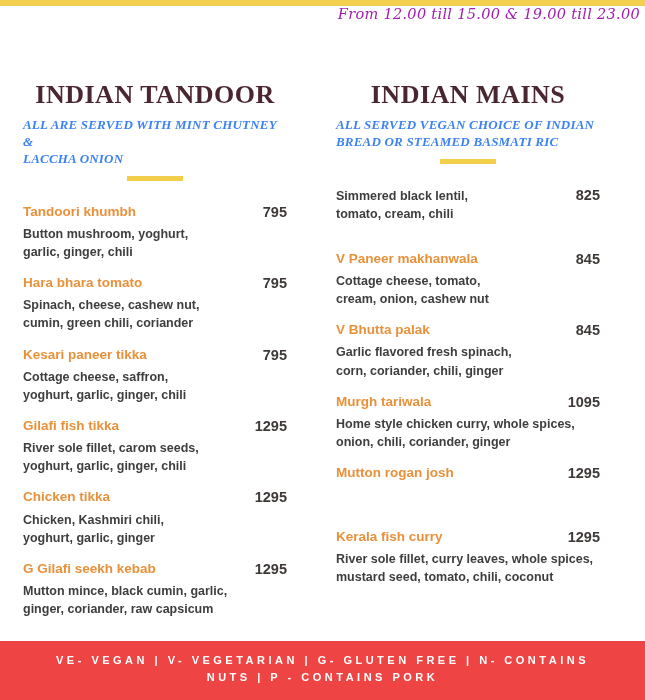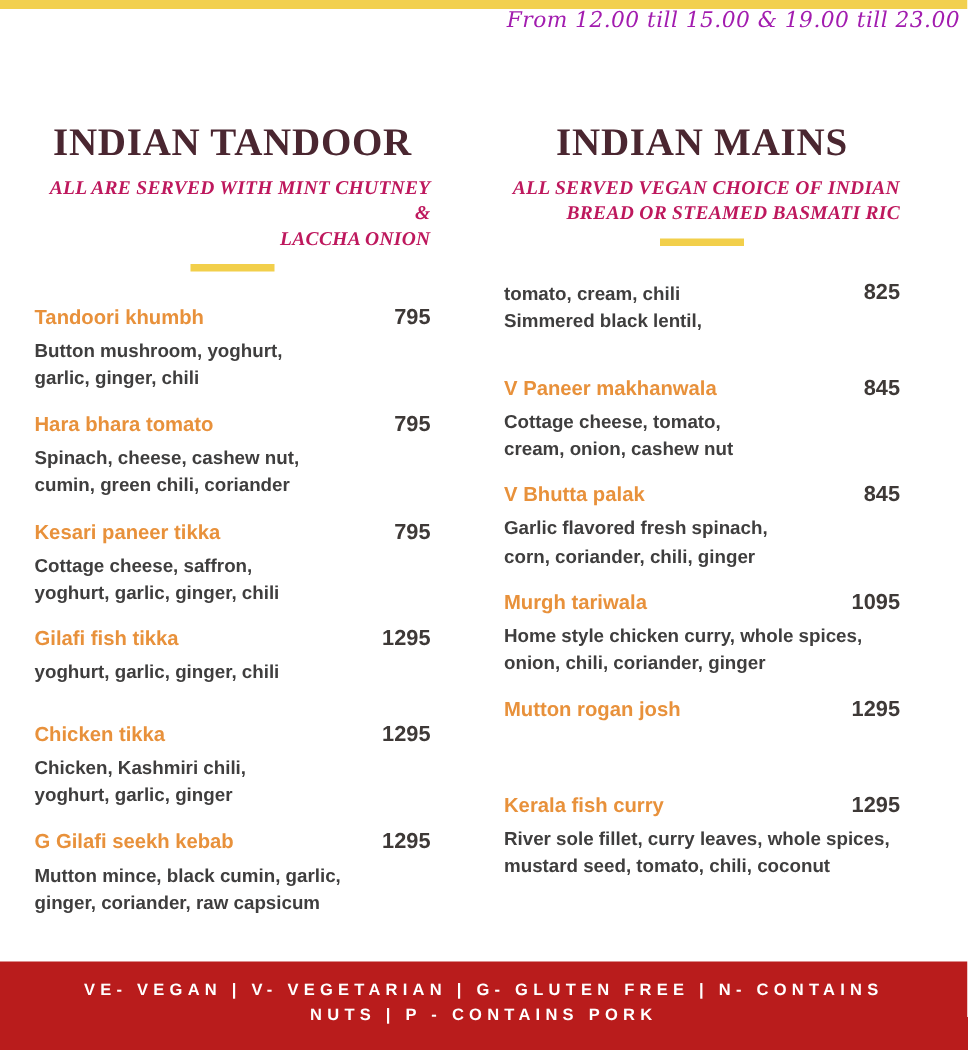--- a/index.html
+++ b/index.html
@@ -35,27 +35,27 @@
     margin: 0;
     text-align: center;
     font-family: "Liberation Serif", serif;
     font-weight: bold;
     font-size: 26px;
     letter-spacing: 0.5px;
     color: #4A2630;
   }
   .section-subtitle {
     margin-top: 7px;
-    text-align: right;
+    text-align: left;
     font-family: "Liberation Serif", serif;
     font-style: italic;
     font-weight: bold;
     font-size: 13px;
     line-height: 1.3;
-    color: #be185d;
+    color: #3b82f6;
     letter-spacing: 0.2px;
   }
   .rule {
     width: 56px; height: 5px;
     background: #F2CF4B;
     margin: 8px auto 0 auto;
   }
   .items { margin-top: 23px; }
   .menu-item {
     position: relative;
@@ -80,21 +80,21 @@
     font-weight: bold;
     font-size: 12.5px;
     line-height: 1.45;
     color: #3F3E3E;
     white-space: nowrap;
   }
   .footer {
     position: absolute;
     left: 0; right: 0; bottom: 0;
     height: 59px;
-    background: #b91c1c;
+    background: #ef4444;
     color: #ffffff;
     font-weight: bold;
     font-size: 11px;
     letter-spacing: 3.5px;
     line-height: 16.5px;
     text-align: center;
     padding-top: 11px;
   }
 </style>
 </head>
@@ -138,20 +138,21 @@
           <div class="item-price">795</div>
           <div class="item-desc">
             <div>Cottage cheese, saffron,</div>
             <div>yoghurt, garlic, ginger, chili</div>
           </div>
         </div>
         <div class="menu-item">
           <div class="item-name">Gilafi fish tikka</div>
           <div class="item-price">1295</div>
           <div class="item-desc">
+            <div>River sole fillet, carom seeds,</div>
             <div>yoghurt, garlic, ginger, chili</div>
           </div>
         </div>
         <div class="menu-item">
           <div class="item-name">Chicken tikka</div>
           <div class="item-price">1295</div>
           <div class="item-desc">
             <div>Chicken, Kashmiri chili,</div>
             <div>yoghurt, garlic, ginger</div>
           </div>
@@ -172,22 +173,22 @@
       <div class="section-subtitle">
         <div>ALL SERVED VEGAN CHOICE OF INDIAN</div>
         <div>BREAD OR STEAMED BASMATI RIC</div>
       </div>
       <div class="rule"></div>
 
       <div class="items">
         <div class="menu-item">
           <div class="item-price">825</div>
           <div class="item-desc">
+            <div>Simmered black lentil,</div>
             <div>tomato, cream, chili</div>
-            <div>Simmered black lentil,</div>
           </div>
         </div>
         <div class="menu-item">
           <div class="item-name">V Paneer makhanwala</div>
           <div class="item-price">845</div>
           <div class="item-desc">
             <div>Cottage cheese, tomato,</div>
             <div>cream, onion, cashew nut</div>
           </div>
         </div>

